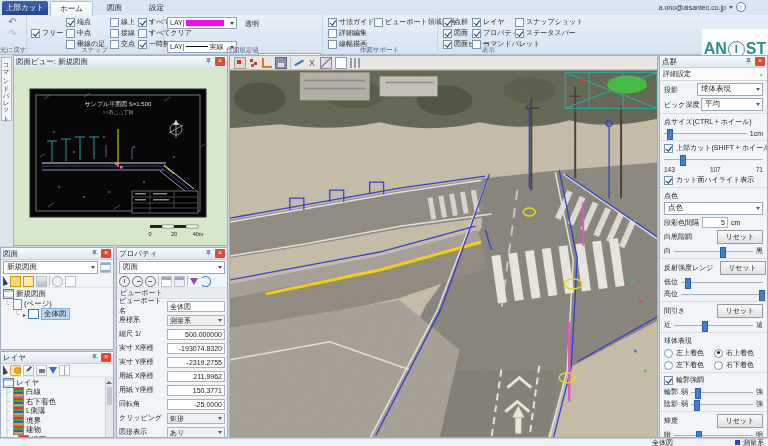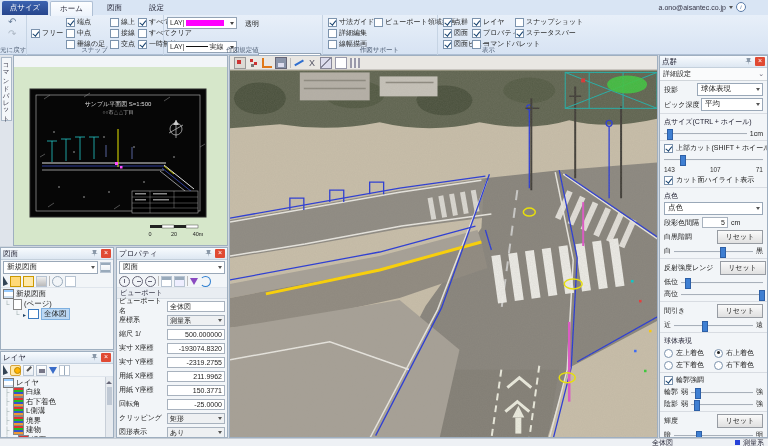--- a/index.html
+++ b/index.html
@@ -103,21 +103,21 @@
   .vsep{width:1px;height:10px;background:#bbb;flex:none;}
   .scrollarrow{position:absolute;right:1px;width:0;height:0;border:3px solid transparent;}
 </style>
 </head>
 <body>
 
 <div id="app">
 
   <div id="ribbon">
     <div id="tabbar">
-      <div class="tab-file">点サイズ</div>
+      <div class="tab-file">上部カット</div>
       <div class="tab active" style="left:50px">ホーム</div>
       <div class="tab" style="left:98px">図面</div>
       <div class="tab" style="left:140px">設定</div>
       <div id="account">
         <span>a.ono@aisantec.co.jp</span>
         <span class="caret"></span>
         <span class="info-ic">i</span>
       </div>
     </div>
     <div id="rbody">
@@ -234,28 +234,37 @@
         <div class="abs cbrow" style="left:78px;top:2px">
           <span class="cb"></span>
             <span>スナップショット</span>
           </div>
         <div class="abs cbrow" style="left:78px;top:13px">
           <span class="cb on"></span>
             <span>ステータスバー</span>
           </div>
         <div class="glabel" style="right:100px;left:0">表示</div>
       </div>
+      <div id="logo">
+        <span class="logo-t"><span>AN</span><span class="logo-i">I</span><span>ST</span></span>
+      </div>
     </div>
   </div>
 
   <div id="leftstrip">
     <div id="cmdtab">コマンドパレット</div>
   </div>
 
   <div class="panel" style="left:13px;top:55px;width:215px;height:191px">
+    <div class="ptitle">
+      <span>図面ビュー: 新規図面</span>
+      <span class="sp"></span>
+      <span class="pin"></span>
+      <span class="closebtn">×</span>
+    </div>
     <div style="position:absolute;left:0;top:11px;right:0;bottom:0;background:#d6e7ca">
       <svg width="213" height="178" viewBox="0 0 213 178">
         <rect x="16" y="22" width="176" height="128" fill="#060606" stroke="#2a2a2a"></rect>
         <rect x="22" y="28" width="164" height="116" fill="none" stroke="#bbb" stroke-width="0.6"></rect>
         <text x="104" y="39" fill="#ddd" font-size="6" text-anchor="middle">サンプル平面図  S=1:500</text>
         <text x="104" y="47" fill="#ccc" font-size="5" text-anchor="middle">○○市△△丁目</text>
         <g stroke="#999" stroke-width="0.5">
           <path d="M30,32 l6,-4 M70,30 l6,-4 M150,34 l6,-4 M34,140 l6,-4 M100,142 l6,-4 M170,138 l6,-4 M26,90 l5,-3 M186,80 l5,-3"></path>
         </g>
         <g>

